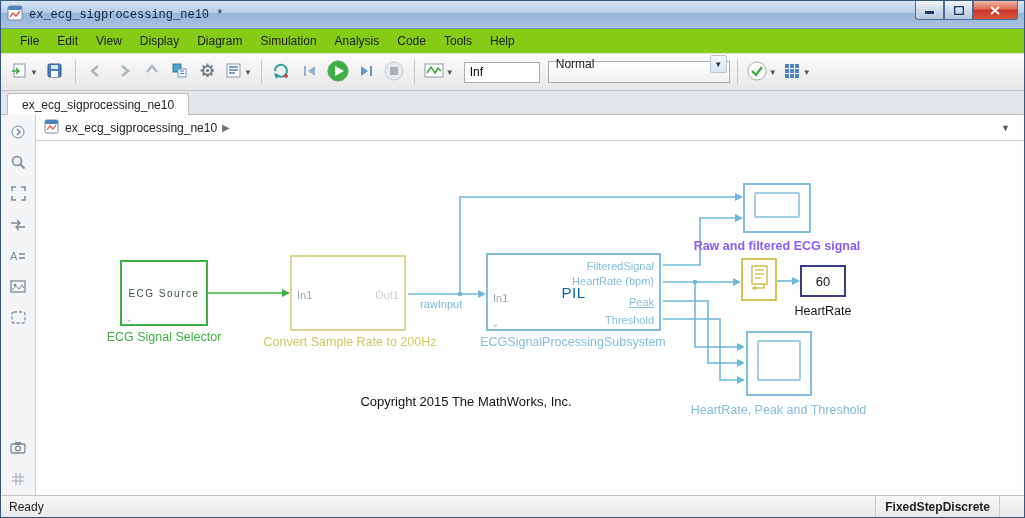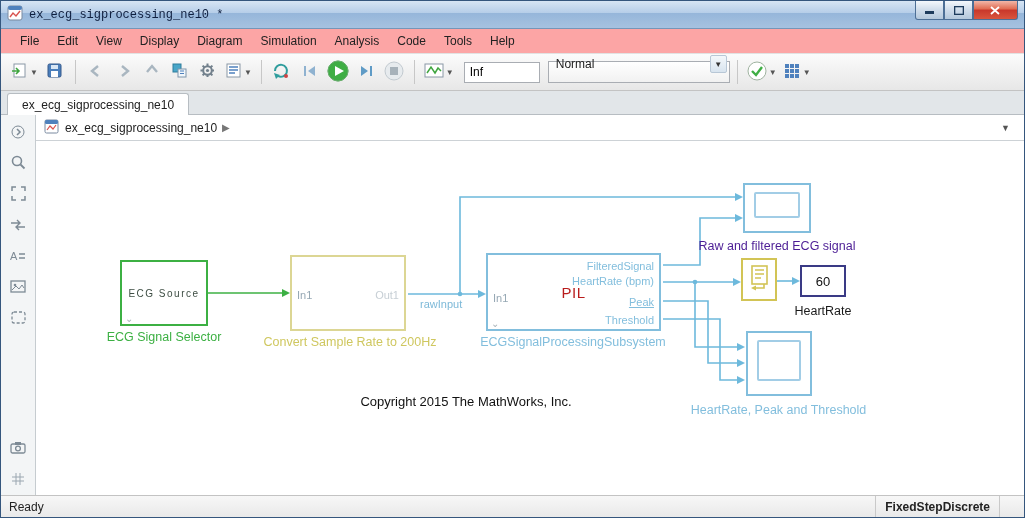--- a/index.html
+++ b/index.html
@@ -23,21 +23,21 @@
             display:flex; align-items:center; justify-content:center;
             background:linear-gradient(#f4f8fc,#cfdcea 50%,#b4c8dc);
             color:#1d3b5c; font-size:10px; }
   .winbtn.min { border-radius:0 0 0 3px; }
   .winbtn.close { width:45px; border-radius:0 0 3px 0;
             background:linear-gradient(#f2b7a8,#e06a50 45%,#c8372a 50%,#d9553d);
             color:#fff; font-weight:bold; font-size:11px; }
 
   
   .menubar { height:24px; flex:0 0 24px; display:flex; align-items:center;
-             padding-left:10px; background:#fca5a5; }
+             padding-left:10px; background:#84cc16; }
   .menubar .mitem { padding:4px 9px; cursor:default; }
 
   
   .toolbar { height:38px; flex:0 0 38px; display:flex; align-items:center;
              padding:0 8px; gap:2px;
              background:linear-gradient(#fbfbfb,#e7e7e7);
              border-top:1px solid #e2e2e2; border-bottom:1px solid #c3c3c3; }
   .tbtn { height:28px; min-width:26px; display:flex; align-items:center;
           justify-content:center; border-radius:3px; padding:0 2px; }
   .caret { font-size:8px; color:#555; margin-left:2px; }
@@ -78,41 +78,41 @@
   .blk-ecg .btext { font-size:10px; letter-spacing:1.5px; color:#3e4e44; }
   .blk-badge { position:absolute; left:3px; bottom:0px; color:#aab4ba; font-size:10px; line-height:10px; }
 
   .blk-convert { left:254px; top:114px; width:116px; height:76px; border:2px solid #dcd694; }
   .port-label { position:absolute; font-size:11px; }
   .blk-convert .pin  { left:5px; top:32px; color:#96a8b4; }
   .blk-convert .pout { right:5px; top:32px; color:#c7cfd5; }
 
   .blk-subsys { left:450px; top:112px; width:175px; height:78px; border:2px solid #82bedd; }
   .blk-subsys .ptitle { position:absolute; left:0; right:0; top:29px; text-align:center;
-                        font-size:15px; letter-spacing:.5px; color:#b91c1c; }
+                        font-size:15px; letter-spacing:.5px; color:#0369a1; }
   .blk-subsys .pin { left:5px; top:37px; color:#96a8b4; }
   .blk-subsys .pout { right:5px; color:#82bedd; text-align:right; }
 
   .scopeblk { border:2px solid #82bedd; }
   .scope1 { left:707px; top:42px; width:68px; height:50px; }
   .scope2 { left:710px; top:190px; width:66px; height:65px; }
   .scope-screen { position:absolute; left:9px; right:9px; top:7px; bottom:13px;
                   border:2px solid #a2cde6; border-radius:2px; background:#fff; }
 
   .blk-rate { left:705px; top:117px; width:36px; height:43px; border:2px solid #d2c455;
               display:flex; align-items:center; justify-content:center; }
   .blk-display { left:764px; top:124px; width:46px; height:32px; border:2px solid #3a3a85;
                  display:flex; align-items:center; justify-content:center;
                  font-size:13px; color:#111; }
 
   .blk-label { position:absolute; text-align:center; font-size:12.5px; }
   .lbl-ecg     { left:33px;  top:189px; width:190px; color:#3cb043; }
   .lbl-convert { left:200px; top:194px; width:228px; color:#cfc75f; }
   .lbl-subsys  { left:412px; top:194px; width:250px; color:#82bedd; }
-  .lbl-scope1  { left:626px; top:98px;  width:230px; color:#4c1d95; }
+  .lbl-scope1  { left:626px; top:98px;  width:230px; color:#8b5cf6;font-weight:bold; }
   .lbl-display { left:737px; top:163px; width:100px; color:#1a1a1a; }
   .lbl-scope2  { left:620px; top:262px; width:245px; color:#82bedd; }
 
   .wire-label { position:absolute; left:384px; top:157px; font-size:11px; color:#7db9d8; }
   .copyright { position:absolute; left:255px; top:253px; width:350px; text-align:center;
                font-size:13px; color:#111; }
 
   
   .statusbar { height:22px; flex:0 0 22px; display:flex; align-items:center;
                padding:0 8px; position:relative;

